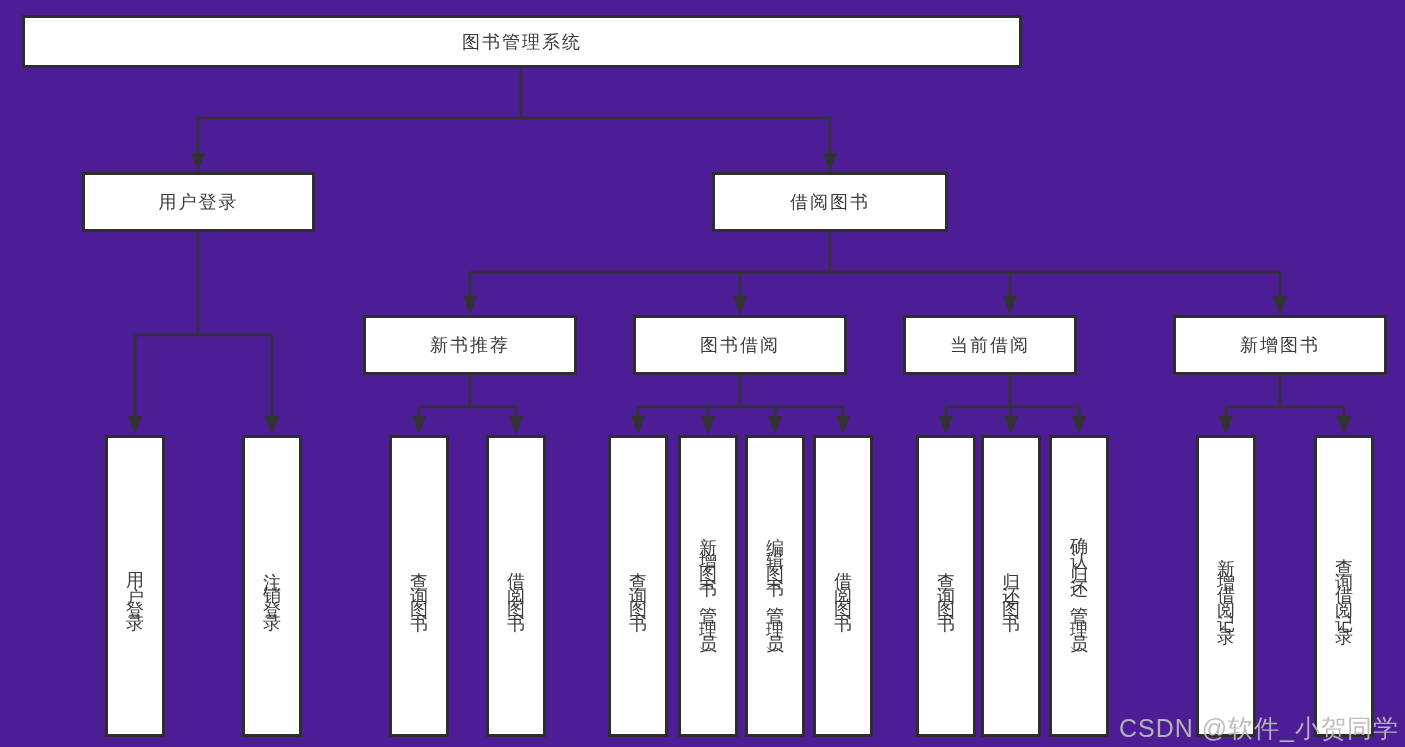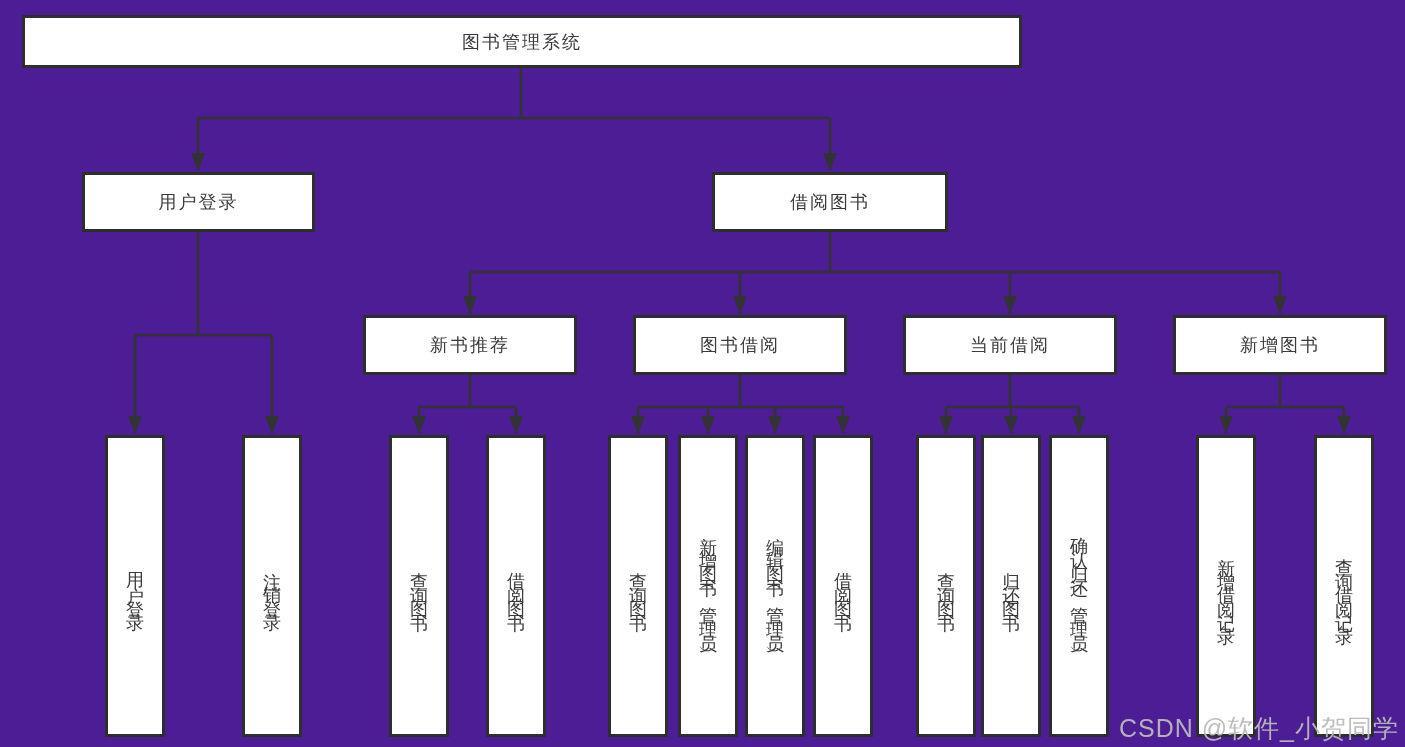--- a/index.html
+++ b/index.html
@@ -43,21 +43,21 @@
     font-size: 18px;
     letter-spacing: 14px;
     white-space: nowrap;
     line-height: 1;
   }
   .root-box    { left: 22px;  top: 15px;  width: 1000px; height: 53px; }
   .l2-a        { left: 82px;  top: 172px; width: 233px;  height: 60px; }
   .l2-b        { left: 712px; top: 172px; width: 236px;  height: 60px; }
   .l3-a        { left: 363px; top: 315px; width: 214px;  height: 60px; }
   .l3-b        { left: 633px; top: 315px; width: 214px;  height: 60px; }
-  .l3-c        { left: 903px; top: 315px; width: 214px;  height: 60px; }
+  .l3-c        { left: 903px; top: 315px; width: 174px;  height: 60px; }
   .l3-d        { left: 1173px;top: 315px; width: 214px;  height: 60px; }
   .leaf        { top: 435px;  width: 60px; height: 302px; }
   .lf-1  { left: 105px;  }
   .lf-2  { left: 242px;  }
   .lf-3  { left: 389px;  }
   .lf-4  { left: 486px;  }
   .lf-5  { left: 608px;  }
   .lf-6  { left: 678px;  }
   .lf-7  { left: 745px;  }
   .lf-8  { left: 813px;  }

